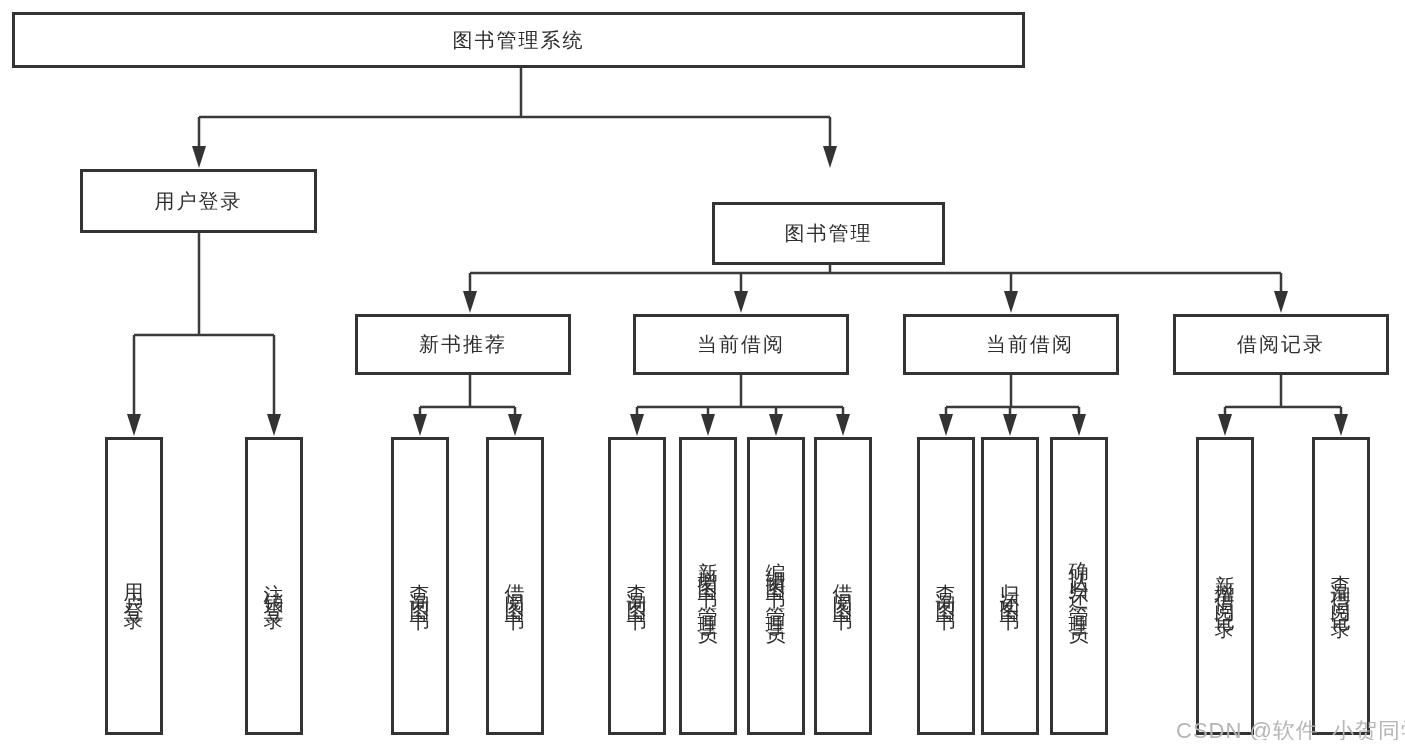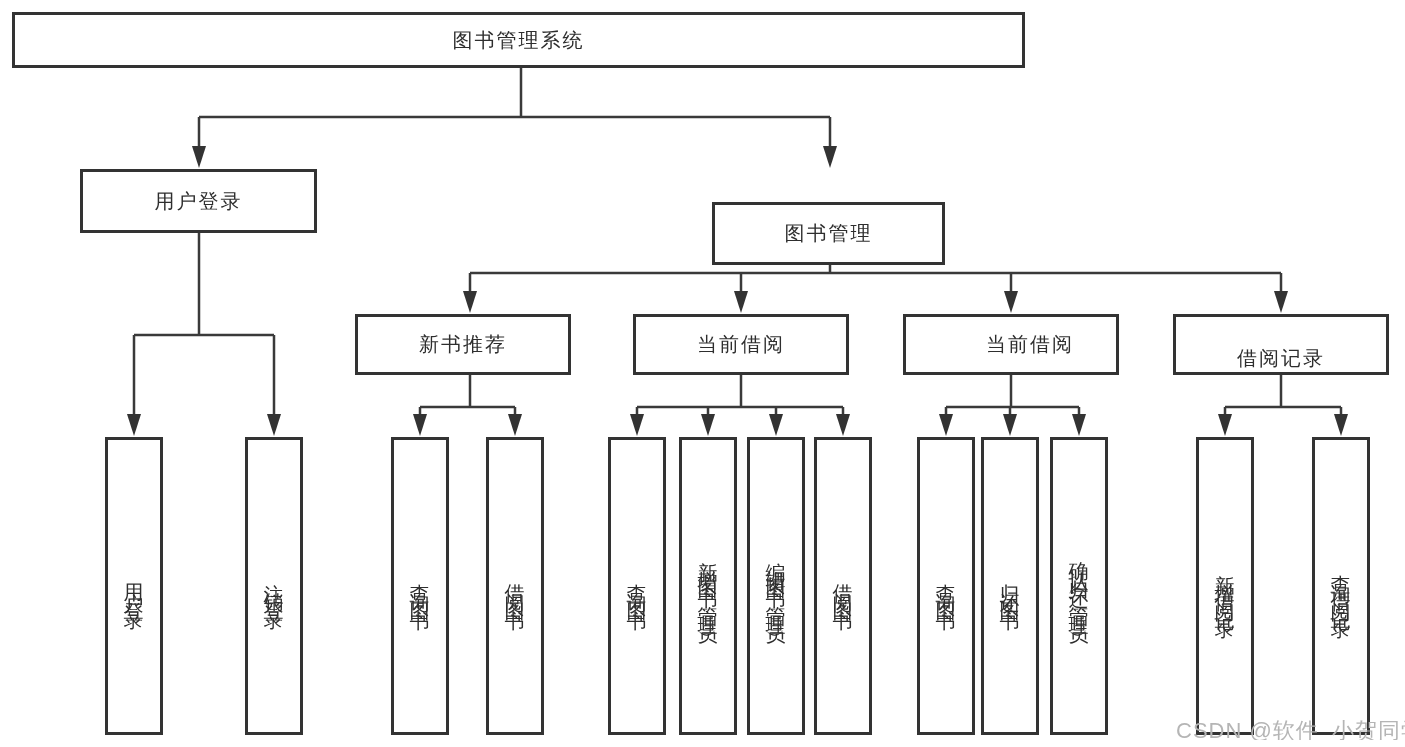--- a/index.html
+++ b/index.html
@@ -44,21 +44,21 @@
     line-height: 1;
     white-space: nowrap;
   }
   .root-box    { left: 12px;  top: 12px;  width: 1013px; height: 56px; }
   .lvl2-a      { left: 80px;  top: 169px; width: 237px;  height: 64px; }
   .lvl2-b      { left: 712px; top: 170px; width: 233px;  height: 63px; margin-top: 32px; }
   .lvl3        { top: 314px;  width: 216px; height: 61px; }
   .lvl3-a { left: 355px; }
   .lvl3-b { left: 633px; }
   .lvl3-c { left: 903px; padding-left: 38px; }
-  .lvl3-d { left: 1173px; align-items: flex-end; }
+  .lvl3-d { left: 1173px; }
   #watermark {
     position: absolute;
     left: 1176px;
     top: 716px;
     width: 229px;
     font-size: 22px;
     color: #b5b5b5;
     letter-spacing: 1px;
     white-space: nowrap;
     z-index: 5;

